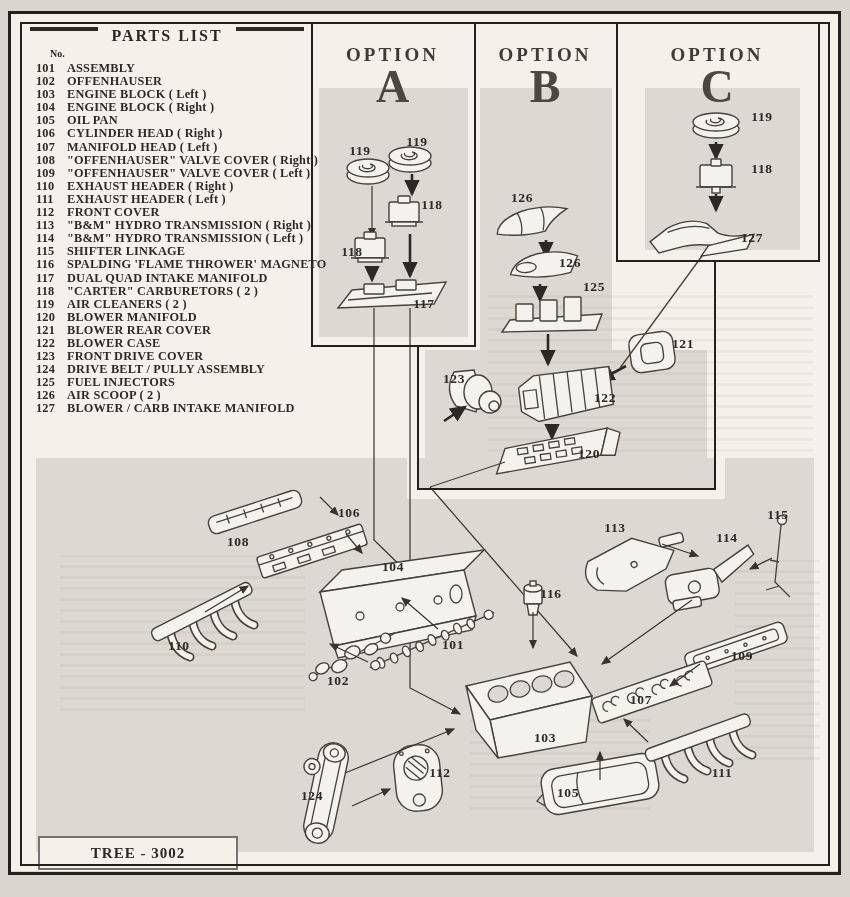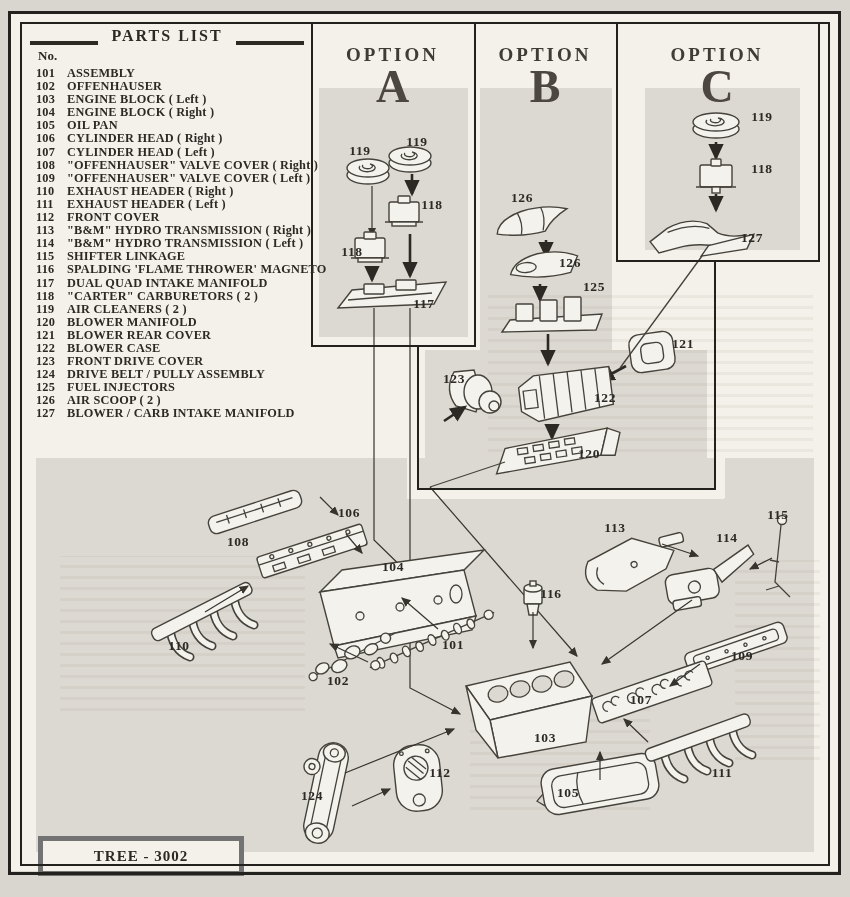--- a/index.html
+++ b/index.html
@@ -17,36 +17,36 @@
   .art{position:absolute;left:0;top:0;z-index:3;}
   .ln{stroke:#45423b;fill:none;stroke-width:1.3;}
   .fl{fill:#f4f2ec;stroke:#45423b;stroke-width:1.4;}
   .dk{fill:#dcd9d2;stroke:#45423b;stroke-width:1.3;}
   .ar{stroke:#37342e;stroke-width:1.2;fill:none;marker-end:url(#arr);}
   .arb{stroke:#2c2925;stroke-width:2.6;fill:none;marker-end:url(#arrB);}
   .pipe{stroke:#45423b;stroke-width:9;fill:none;stroke-linecap:round;}
   .pipe2{stroke:#f4f2ec;stroke-width:5.6;fill:none;stroke-linecap:round;}
   .parts{position:absolute;left:30px;top:26px;width:278px;z-index:4;}
   .pl-title{font-size:21px;font-weight:bold;text-align:center;letter-spacing:.5px;line-height:26px;}
-  .pl-sub{display:flex;align-items:flex-end;gap:13px;margin:1px 4px 3px 0;}
+  .pl-sub{display:flex;align-items:flex-start;gap:13px;margin:1px 4px 3px 0;}
   .pl-rule{flex:1;height:4px;background:#2d2a25;}
   .pl-subtext{font-size:16px;font-weight:bold;letter-spacing:2px;}
-  .pl-head{display:flex;font-size:13px;font-weight:bold;margin:0 0 3px 0;}
+  .pl-head{display:flex;font-size:10px;font-weight:bold;margin:0 0 3px 12px;}
   .pl-head .hno{padding-left:8px;width:60px;}
   .pl-head .hdesc{flex:1;text-align:center;}
   .row{display:flex;font-size:12.3px;font-weight:bold;line-height:13.1px;letter-spacing:.2px;}
   .row .no{width:26px;padding-left:6px;flex:none;}
   .row .desc{padding-left:5px;white-space:nowrap;}
   .opt-head{position:absolute;top:44px;text-align:center;z-index:4;color:#3f3b35;}
   .opt-word{font-size:19px;font-weight:bold;letter-spacing:3px;line-height:22px;}
   .opt-letter{font-size:46px;font-weight:bold;line-height:42px;color:#4c4841;}
   .plabel{position:absolute;transform:translate(-50%,-50%);font-size:13.5px;font-weight:bold;
           letter-spacing:.6px;color:#2d2a25;z-index:4;}
   .tree-box{position:absolute;left:38px;top:836px;width:196px;height:30px;background:#f3f1ea;
-            border:5px solid #737373;z-index:4;display:flex;align-items:center;justify-content:center;}
+            border:2px solid #737373;z-index:4;display:flex;align-items:center;justify-content:center;}
   .tree-label{font-size:15px;font-weight:bold;letter-spacing:1px;}
 </style>
 </head>
 <body>
 
 <div class="page">
 
   <div class="paper"></div>
 
   <div class="panel" style="left:36px;top:458px;width:778px;height:394px;"></div>
@@ -385,21 +385,21 @@
     <div class="row">
         <span class="no">105</span>
         <span class="desc">OIL PAN</span>
       </div>
     <div class="row">
         <span class="no">106</span>
         <span class="desc">CYLINDER HEAD ( Right )</span>
       </div>
     <div class="row">
         <span class="no">107</span>
-        <span class="desc">CYLINDER HEAD ( Left )</span>
+        <span class="desc">MANIFOLD HEAD ( Left )</span>
       </div>
     <div class="row">
         <span class="no">108</span>
         <span class="desc">"OFFENHAUSER" VALVE COVER ( Right )</span>
       </div>
     <div class="row">
         <span class="no">109</span>
         <span class="desc">"OFFENHAUSER" VALVE COVER ( Left )</span>
       </div>
     <div class="row">

